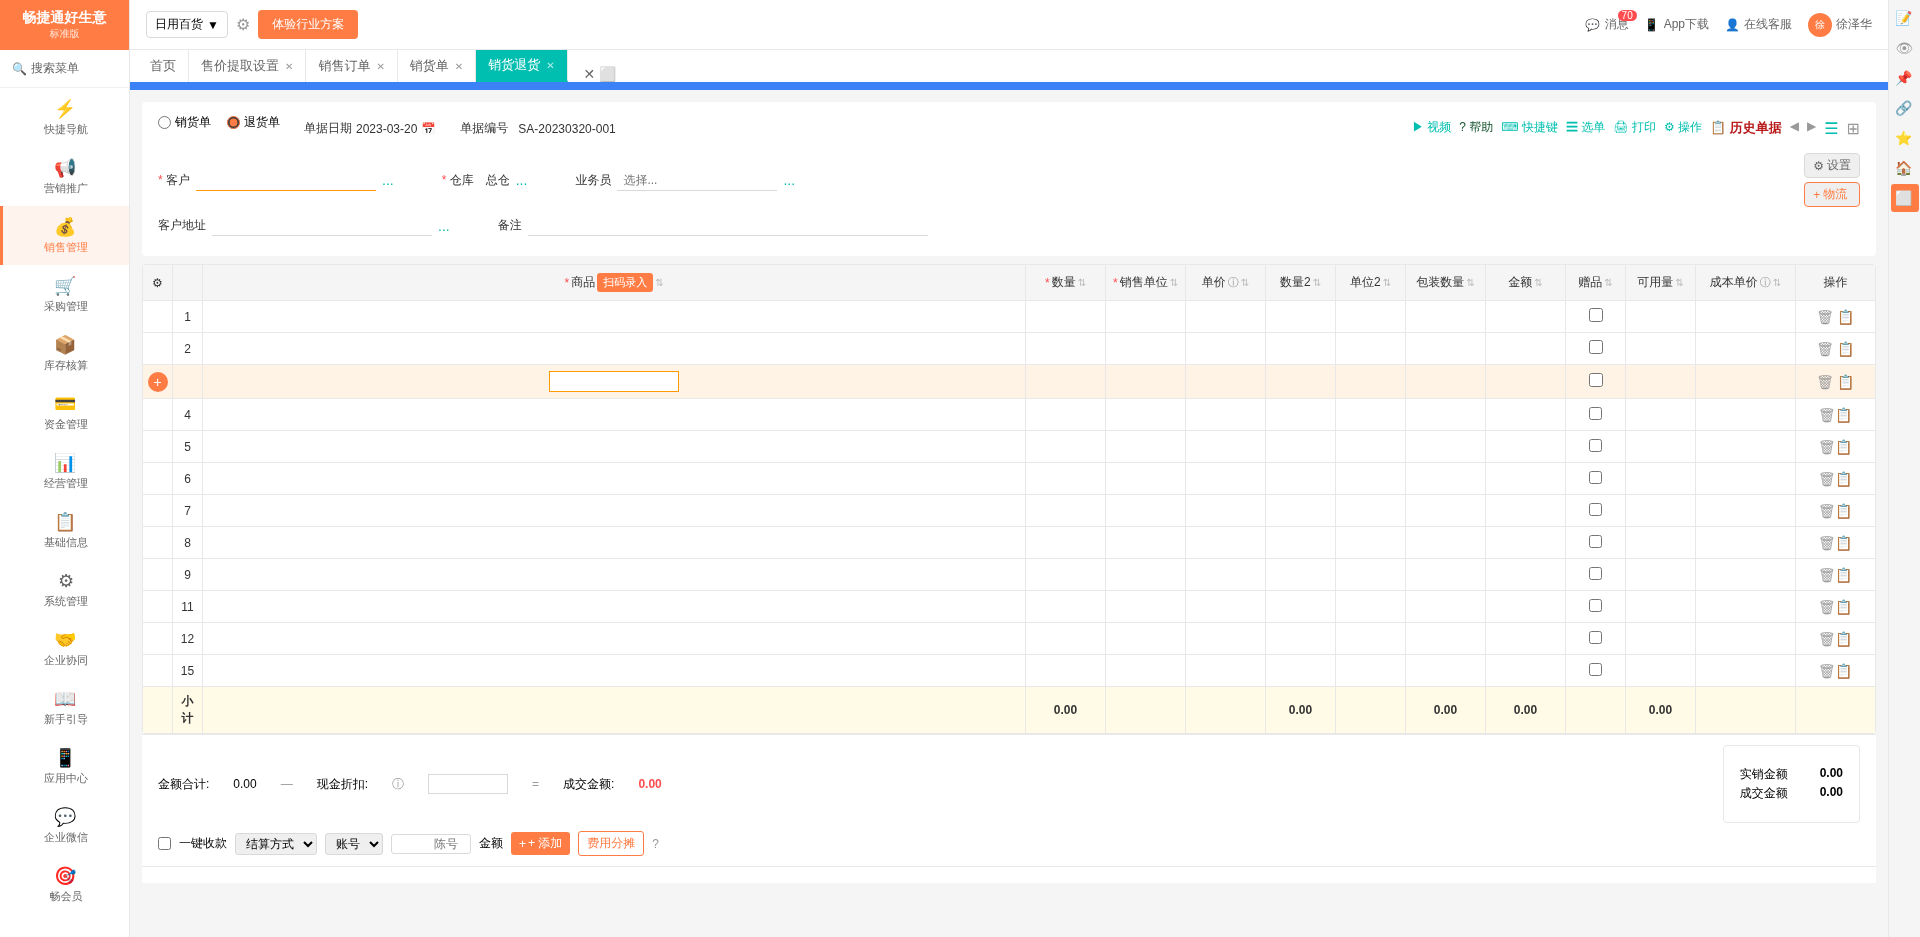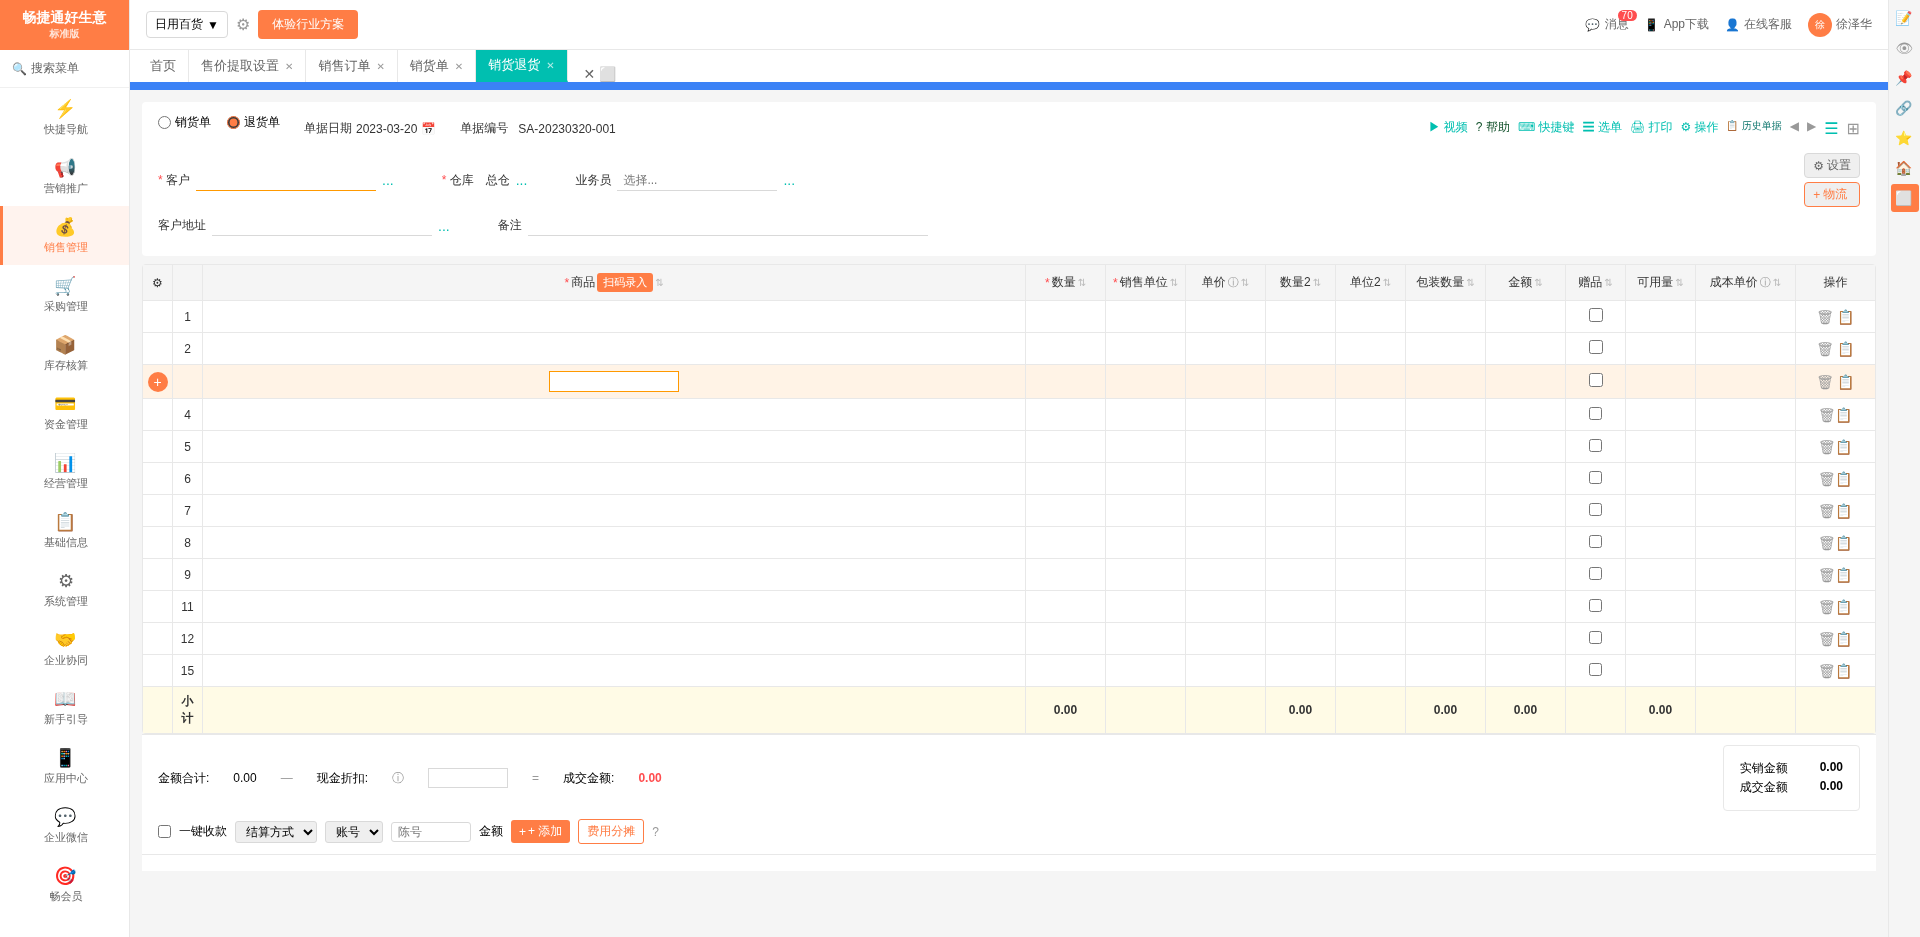--- a/index.html
+++ b/index.html
@@ -2,21 +2,21 @@
 <html><head>
   <meta charset="utf-8">
   <style>
     * { margin: 0; padding: 0; box-sizing: border-box; }
     body { font-family: 'Microsoft YaHei', Arial, sans-serif; font-size: 12px; background: #f0f2f5; width: 1920px; min-height: 937px; overflow: hidden; display: flex; }
 
     
     .sidebar { width: 130px; background: #fff; display: flex; flex-direction: column; border-right: 1px solid #e8e8e8; flex-shrink: 0; }
     .sidebar-logo { background: #ff7d45; color: #fff; padding: 8px; text-align: center; height: 50px; display: flex; align-items: center; justify-content: center; flex-direction: column; }
     .sidebar-logo .logo-text { font-size: 14px; font-weight: bold; color: #fff; }
-    .sidebar-logo .logo-sub { font-size: 10px; color: rgba(255,255,255,0.8); font-weight: bold; }
+    .sidebar-logo .logo-sub { font-size: 10px; color: rgba(255,255,255,0.8); }
     .sidebar-search { padding: 6px 8px; border-bottom: 1px solid #f0f0f0; }
     .sidebar-search-btn { display: flex; align-items: center; gap: 4px; color: #666; cursor: pointer; font-size: 12px; padding: 4px; }
     .sidebar-nav { flex: 1; overflow-y: auto; }
     .sidebar-item { display: flex; flex-direction: column; align-items: center; padding: 10px 6px; cursor: pointer; color: #666; font-size: 11px; border-left: 3px solid transparent; }
     .sidebar-item.active { background: #fff3ee; color: #ff7d45; border-left-color: #ff7d45; }
     .sidebar-item .icon { font-size: 18px; margin-bottom: 2px; }
 
     
     .main { flex: 1; display: flex; flex-direction: column; overflow: hidden; }
 
@@ -97,21 +97,21 @@
     .summary-row td { background: #fffbe6; font-weight: bold; color: #333; }
 
     
     .bottom-area { background: #fff; padding: 10px 16px; border-top: 1px solid #e8e8e8; }
     .total-row { display: flex; align-items: center; gap: 24px; font-size: 12px; margin-bottom: 8px; }
     .total-minus { color: #999; }
     .total-equals { color: #999; }
     .payment-row { display: flex; align-items: center; gap: 8px; font-size: 12px; }
     .payment-checkbox { accent-color: #ff7d45; }
     .payment-select { border: 1px solid #d9d9d9; border-radius: 3px; padding: 2px 6px; font-size: 12px; }
-    .payment-input { border: 1px solid #d9d9d9; border-radius: 3px; padding: 2px 6px; font-size: 12px; width: 80px; }
+    .payment-input { border: 1px solid #d9d9d9; border-radius: 3px; padding: 2px 12px; font-size: 12px; width: 80px; text-align: right; }
     .btn-add-fee { background: #ff7d45; color: #fff; border: none; border-radius: 3px; padding: 3px 8px; font-size: 12px; cursor: pointer; display: flex; align-items: center; gap: 2px; }
     .btn-fee-split { border: 1px solid #ff7d45; color: #ff7d45; background: #fff; border-radius: 3px; padding: 3px 8px; font-size: 12px; cursor: pointer; }
 
     
     .footer-bar { display: flex; align-items: center; justify-content: space-between; background: #fff; padding: 8px 16px; border-top: 1px solid #e8e8e8; }
 
     
     .right-sidebar { width: 32px; background: #f5f5f5; display: flex; flex-direction: column; align-items: center; padding: 4px 0; border-left: 1px solid #e8e8e8; gap: 2px; }
     .right-sidebar-btn { width: 28px; height: 28px; display: flex; align-items: center; justify-content: center; cursor: pointer; color: #999; font-size: 14px; border-radius: 3px; }
     .right-sidebar-btn.active { background: #ff7d45; color: #fff; }
@@ -280,21 +280,21 @@
           <span class="form-label">单据编号</span>
           <span style="font-size:12px;color:#333;margin-left:6px;">SA-20230320-001</span>
         </div>
         <div style="margin-left:auto; display:flex; gap:8px;">
           <span style="color:#00bfb0;cursor:pointer;font-size:12px;">▶ <span>视频</span></span>
           <span style="color:#14532d;cursor:pointer;font-size:12px;">? <span>帮助</span></span>
           <span style="color:#00bfb0;cursor:pointer;font-size:12px;">⌨ <span>快捷键</span></span>
           <span style="color:#00bfb0;cursor:pointer;font-size:12px;">☰ <span>选单</span></span>
           <span style="color:#00bfb0;cursor:pointer;font-size:12px;">🖨 <span>打印</span></span>
           <span style="color:#00bfb0;cursor:pointer;font-size:12px;">⚙ <span>操作</span></span>
-          <span style="color:#0f766e;cursor:pointer;font-size:10px;">📋 <span>历史单据</span></span>
+          <span style="color:#b91c1c;cursor:pointer;font-size:13px;font-weight:bold;">📋 <span>历史单据</span></span>
           <span style="color:#999;cursor:pointer;">◀</span>
           <span style="color:#999;cursor:pointer;">▶</span>
           <span style="color:#00bfb0;cursor:pointer;font-size:16px;">☰</span>
           <span style="color:#999;cursor:pointer;font-size:16px;">⊞</span>
         </div>
       </div>
 
       <div class="form-row">
         <div class="form-field">
           <span class="form-label required">客户</span>
@@ -659,21 +659,21 @@
         <span class="total-minus">—</span>
         <span>现金折扣:</span>
         <span style="color:#999;cursor:pointer;">ⓘ</span>
         <span>
           <input style="width: 80px; border: 1px solid rgb(217, 217, 217); padding: 2px 4px; font-size: 12px;">
         </span>
         <span class="total-equals">=</span>
         <span>成交金额:</span>
         <span style="color:#ff4d4f;font-weight:bold;">0.00</span>
 
-        <div style="margin-left:auto; background:#fff; border:1px solid #e8e8e8; border-radius:4px; padding:14px 16px; font-size:12px;">
+        <div style="margin-left:auto; background:#fff; border:1px solid #e8e8e8; border-radius:4px; padding:20px 16px; font-size:12px;">
           <div style="display:flex; justify-content:space-between; gap:32px; margin-bottom:2px;">
             <span>实销金额</span>
             <span style="font-weight:bold;">0.00</span>
           </div>
           <div style="display:flex; justify-content:space-between; gap:32px;">
             <span>成交金额</span>
             <span style="font-weight:bold;">0.00</span>
           </div>
         </div>
       </div>

